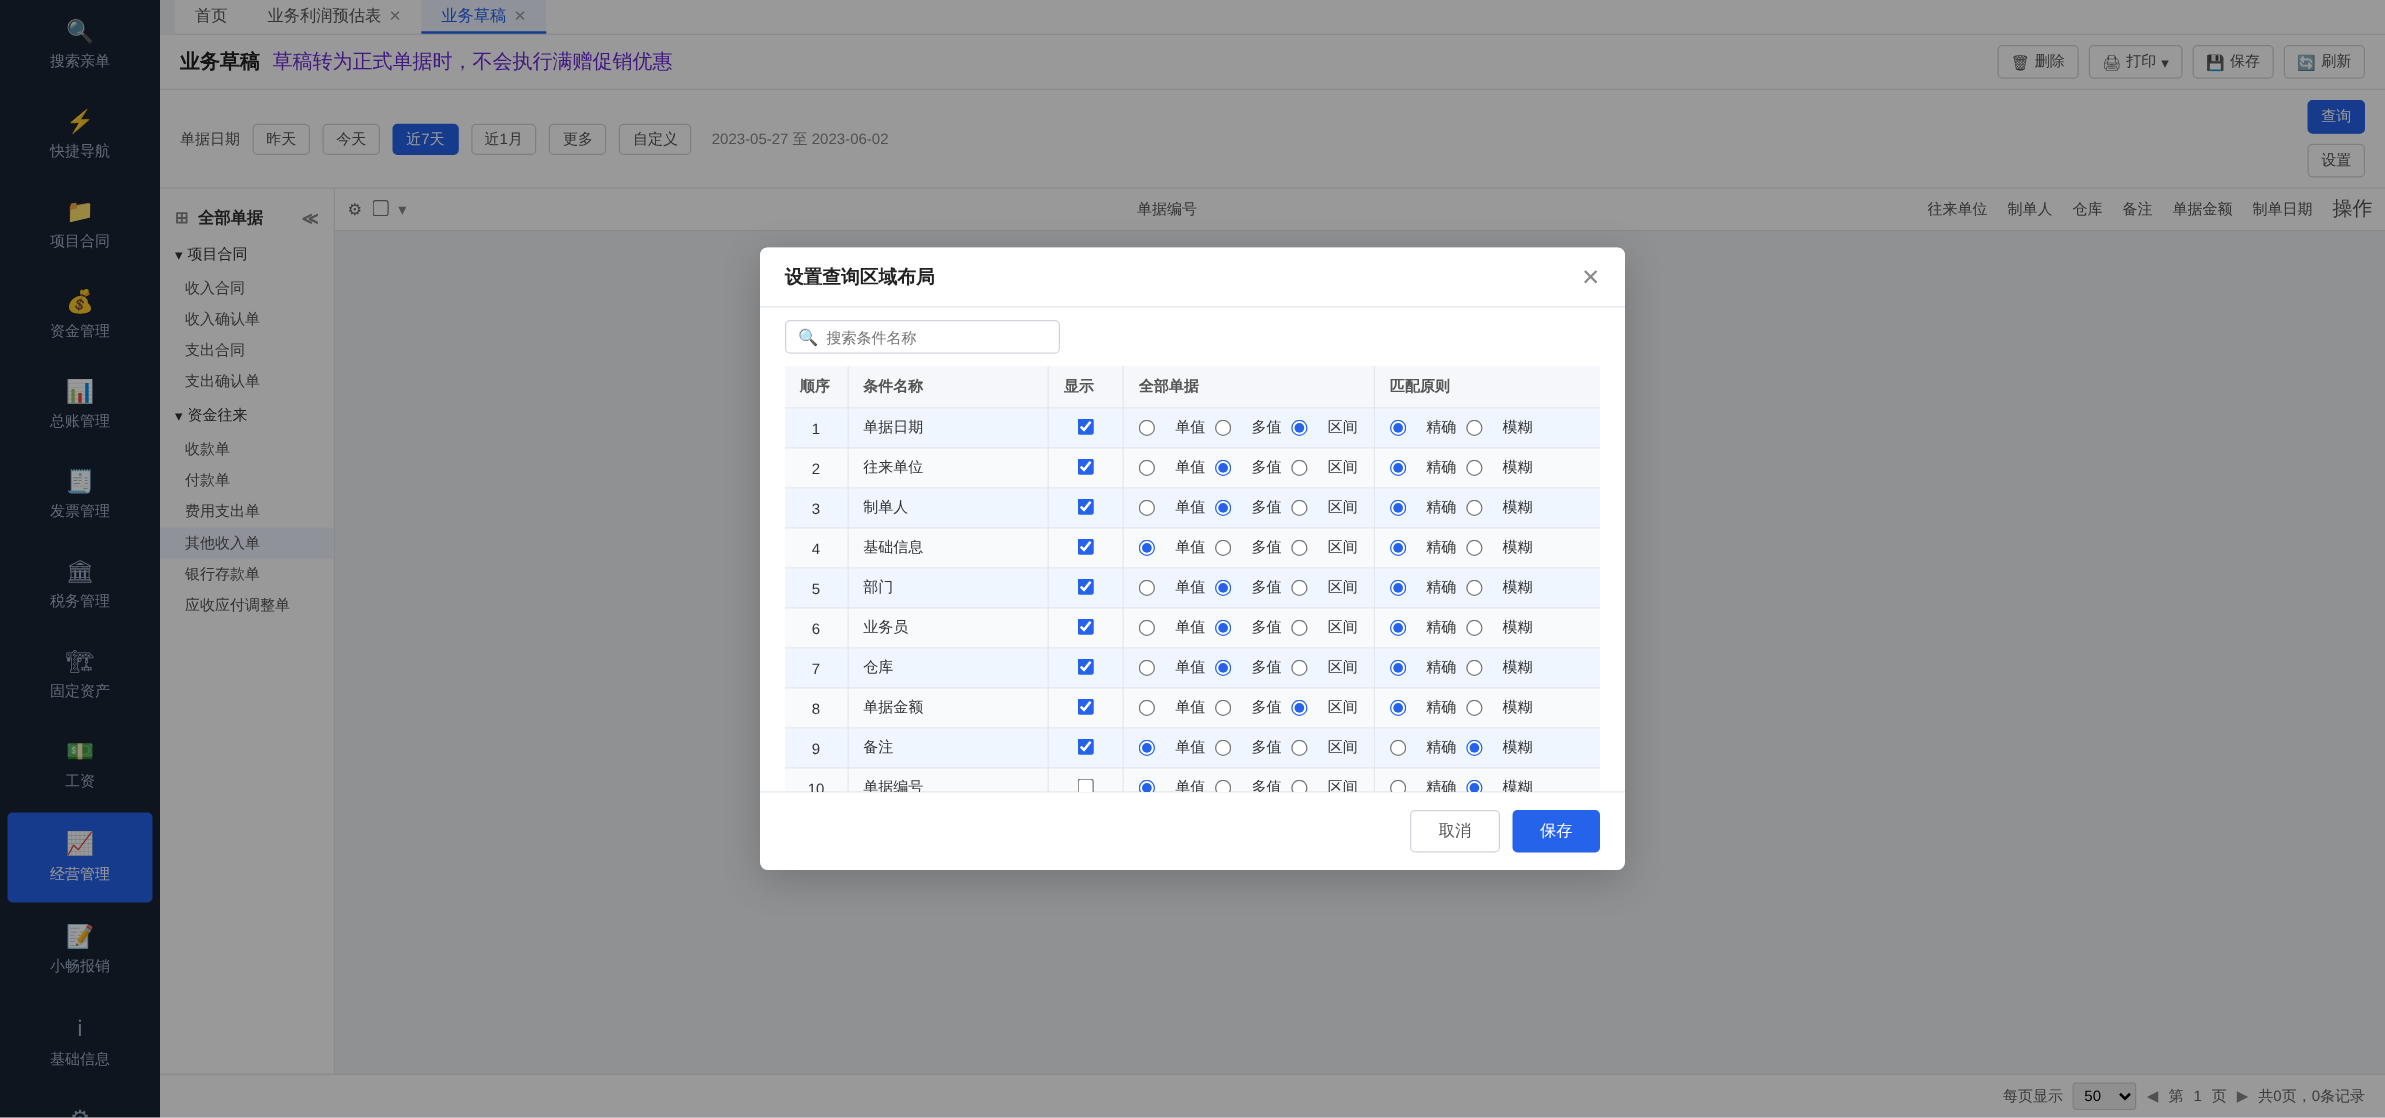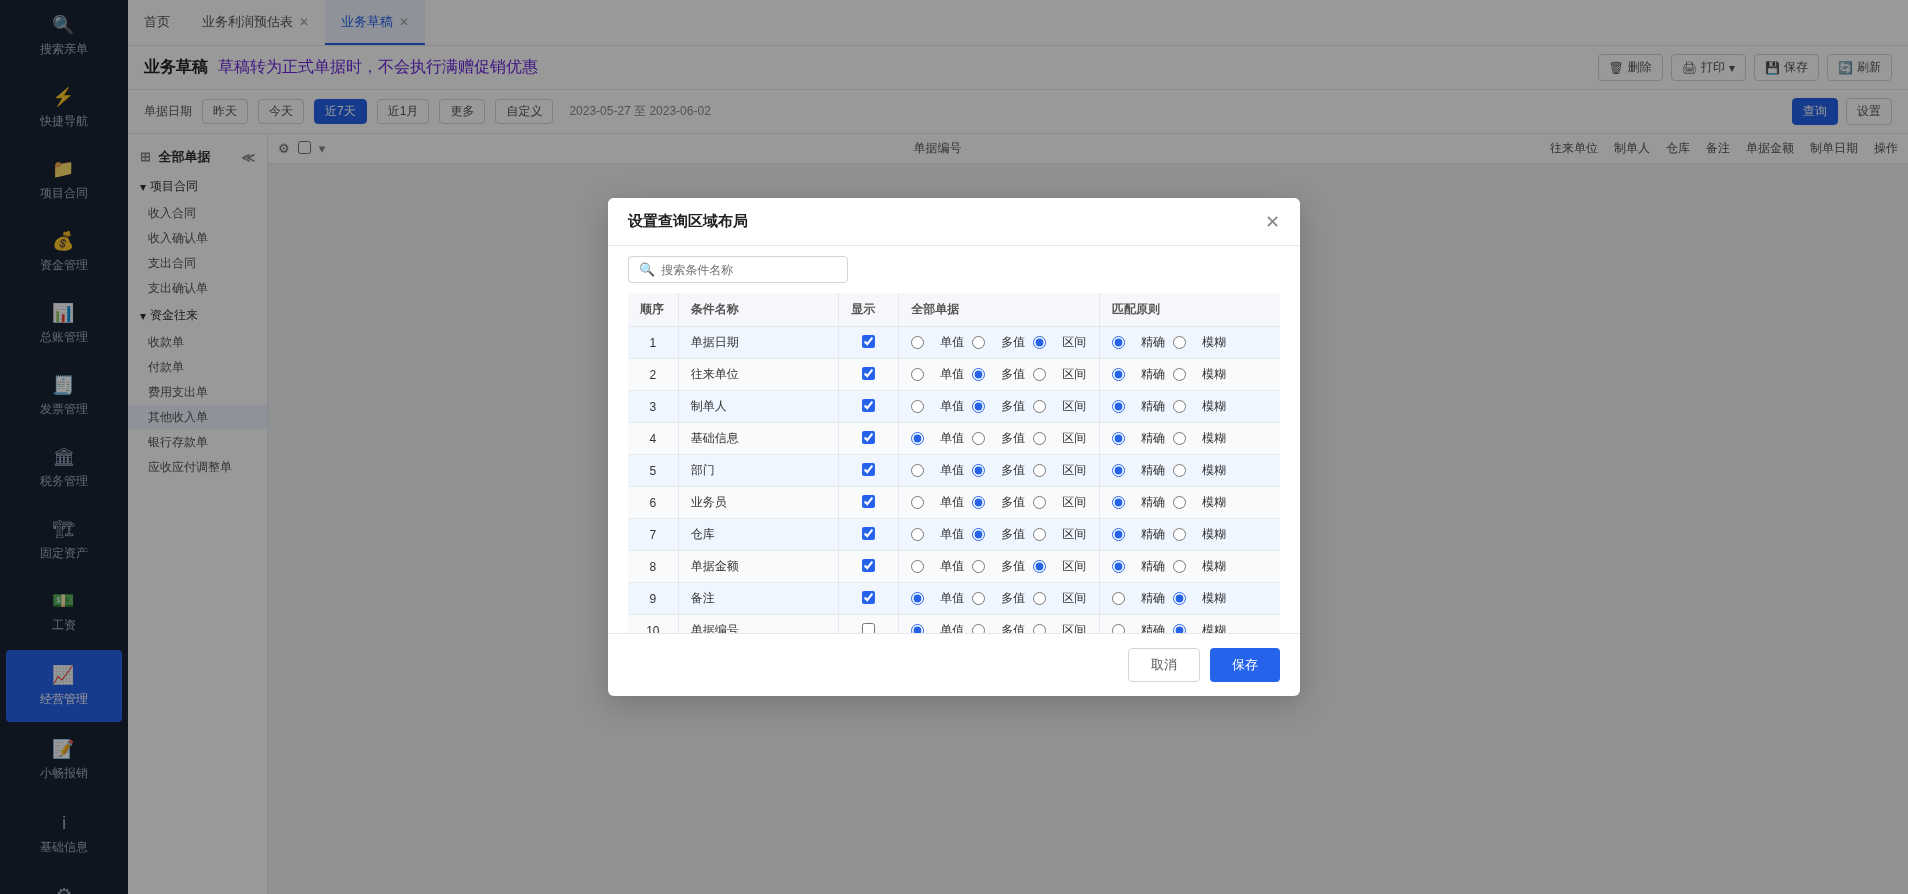--- a/index.html
+++ b/index.html
@@ -11,41 +11,41 @@
     
     .sidebar { width: 128px; background: #1a2332; display: flex; flex-direction: column; align-items: stretch; flex-shrink: 0; }
     .sidebar-item { display: flex; flex-direction: column; align-items: center; justify-content: center; padding: 14px 8px; color: #a0b0c8; cursor: pointer; font-size: 12px; gap: 5px; }
     .sidebar-item.active { background: #2563eb; color: #fff; border-radius: 4px; margin: 2px 6px; }
     .sidebar-icon { font-size: 18px; }
 
     
     .main-content { flex: 1; display: flex; flex-direction: column; background: #f0f2f5; overflow: hidden; }
 
     
-    .top-nav { background: #fff; border-bottom: 1px solid #e5e7eb; display: flex; align-items: center; padding: 0 0; height: 46px; }
+    .top-nav { background: #fff; border-bottom: 1px solid #e5e7eb; display: flex; align-items: center; padding: 0 0; height: 28px; margin-left: 12px; }
     .nav-tab { padding: 0 16px; height: 100%; display: flex; align-items: center; font-size: 13px; color: #555; cursor: pointer; border-bottom: 2px solid transparent; gap: 6px; }
     .nav-tab.active { color: #2563eb; border-bottom: 2px solid #2563eb; background: #eff6ff; }
     .nav-tab .close-icon { color: #999; font-size: 12px; }
 
     
     .page-header { background: #fff; border-bottom: 1px solid #e5e7eb; padding: 8px 16px; display: flex; align-items: center; justify-content: space-between; }
     .page-header-left { display: flex; align-items: center; gap: 10px; }
     .page-title { font-size: 16px; font-weight: bold; color: #222; }
     .page-subtitle { font-size: 16px; color: #6d28d9; }
     .page-header-actions { display: flex; align-items: center; gap: 8px; }
     .header-btn { display: flex; align-items: center; gap: 4px; padding: 4px 10px; border: 1px solid #d1d5db; border-radius: 4px; cursor: pointer; font-size: 12px; background: #fff; color: #555; }
     .header-btn.primary { background: #2563eb; color: #fff; border-color: #2563eb; }
 
     
     .filter-bar { background: #fff; padding: 8px 16px; border-bottom: 1px solid #e5e7eb; display: flex; align-items: center; gap: 10px; }
     .filter-label { font-size: 12px; color: #555; }
     .filter-btn { padding: 3px 10px; border-radius: 4px; border: 1px solid #d1d5db; background: #fff; font-size: 12px; cursor: pointer; color: #555; }
     .filter-btn.active { background: #2563eb; color: #fff; border-color: #2563eb; }
     .date-range { font-size: 12px; color: #888; margin-left: 6px; }
-    .filter-right { margin-left: auto; display: flex; align-items: flex-start; gap: 8px; }
+    .filter-right { margin-left: auto; display: flex; align-items: flex-start; gap: 8px; flex-direction: column; }
 
     
     .content-wrapper { display: flex; flex: 1; overflow: hidden; }
 
     
     .left-nav { width: 140px; background: #fff; border-right: 1px solid #e5e7eb; padding: 8px 0; overflow-y: auto; flex-shrink: 0; }
     .left-nav-header { display: flex; align-items: center; justify-content: space-between; padding: 6px 12px; font-size: 13px; color: #333; font-weight: bold; }
     .left-nav-section { font-size: 12px; color: #555; padding: 4px 12px; cursor: pointer; }
     .left-nav-section.active { background: #eff6ff; color: #2563eb; }
     .left-nav-section.parent { display: flex; align-items: center; gap: 4px; font-size: 12px; color: #333; padding: 6px 12px; }
@@ -269,26 +269,40 @@
             <input type="checkbox" style="">
           </span>
           <span style="cursor:pointer; color:#888;">▾</span>
           <span style="flex:1; font-size:12px; color:#555; text-align:center;">单据编号</span>
           <span style="font-size:12px; color:#555; margin-left:auto; margin-right:8px;">往来单位</span>
           <span style="font-size:12px; color:#555; margin-right:8px;">制单人</span>
           <span style="font-size:12px; color:#555; margin-right:8px;">仓库</span>
           <span style="font-size:12px; color:#555; margin-right:8px;">备注</span>
           <span style="font-size:12px; color:#555; margin-right:8px;">单据金额</span>
           <span style="font-size:12px; color:#555; margin-right:8px;">制单日期</span>
-          <span style="font-size:12px; color:#555;">操作</span>
+          <span style="font-size:16px; color:#555;">操作</span>
         </div>
         <div class="table-placeholder">未找到任何业务草稿</div>
       </div>
     </div>
 
+    <div class="bottom-bar">
+      <span>每页显示</span>
+      <select style="font-size:12px; border:1px solid #d1d5db; border-radius:3px; padding:2px 4px;">
+        <option>50</option>
+        <option>100</option>
+        <option>200</option>
+      </select>
+      <span style="cursor:pointer; color:#888;">◀</span>
+      <span>第</span>
+      <span>1</span>
+      <span>页</span>
+      <span style="cursor:pointer; color:#888;">▶</span>
+      <span>共0页，0条记录</span>
+    </div>
   </div>
 
   <div class="modal-overlay">
     <div class="modal">
 
       <div class="modal-header">
         <span class="modal-title">设置查询区域布局</span>
         <span class="modal-close">✕</span>
       </div>
 

